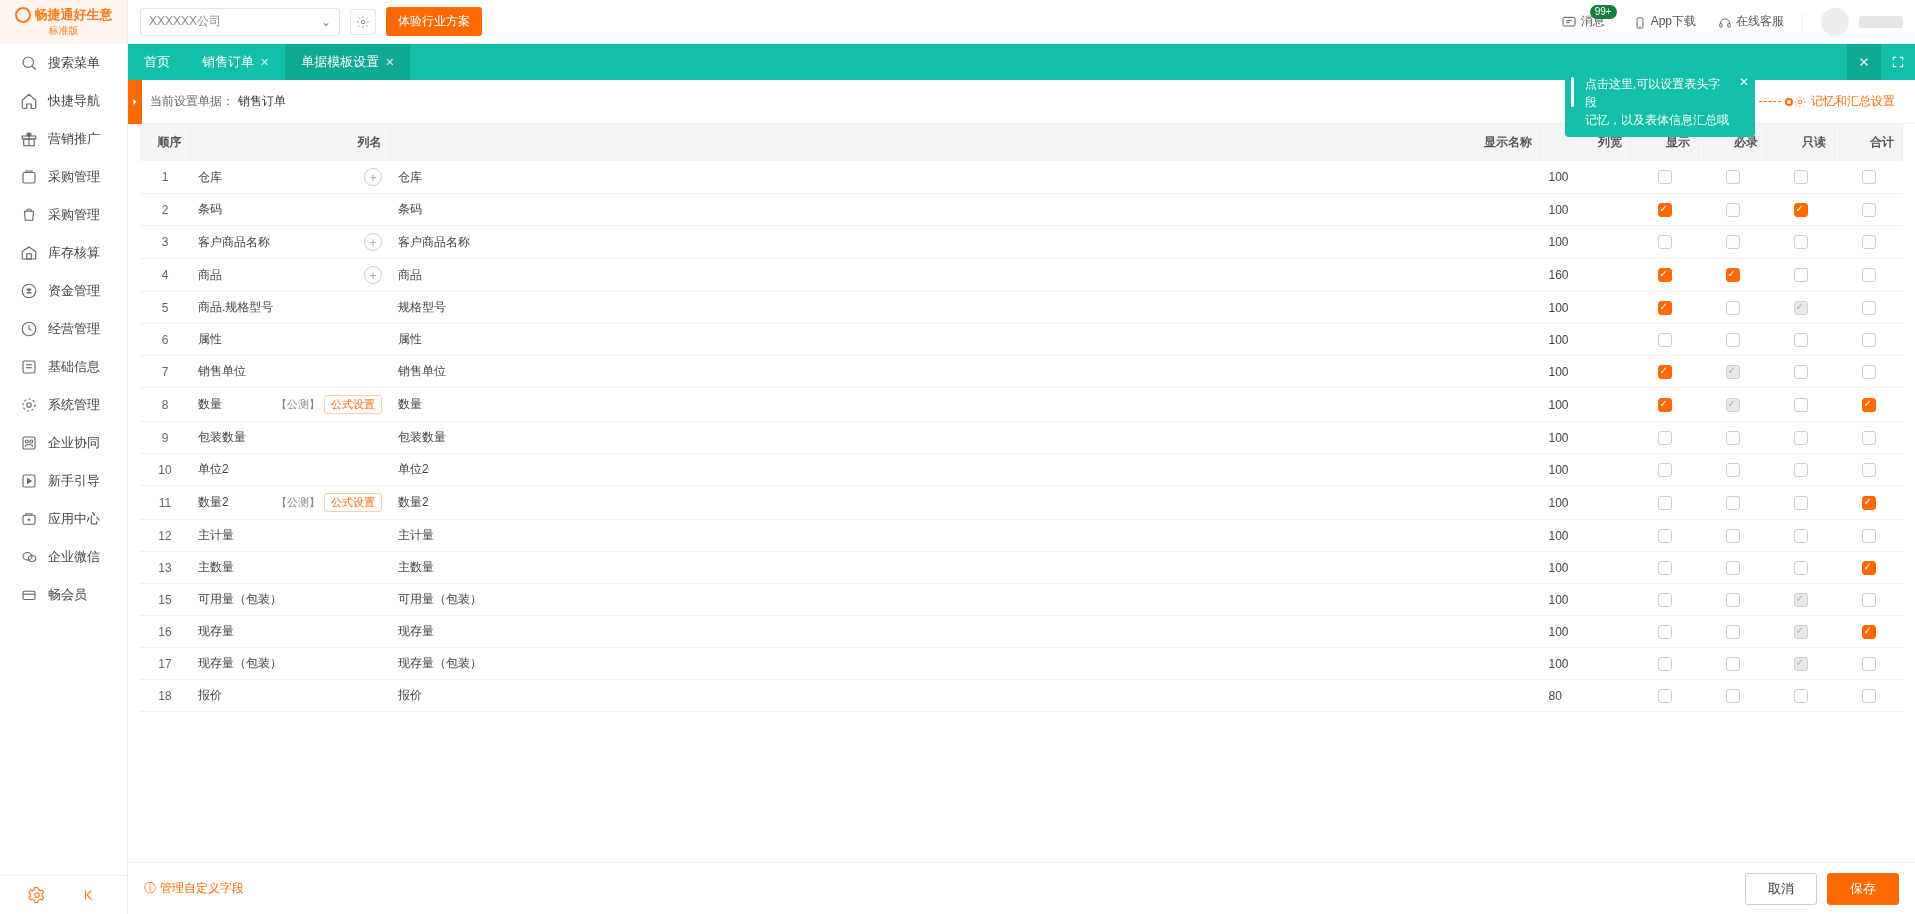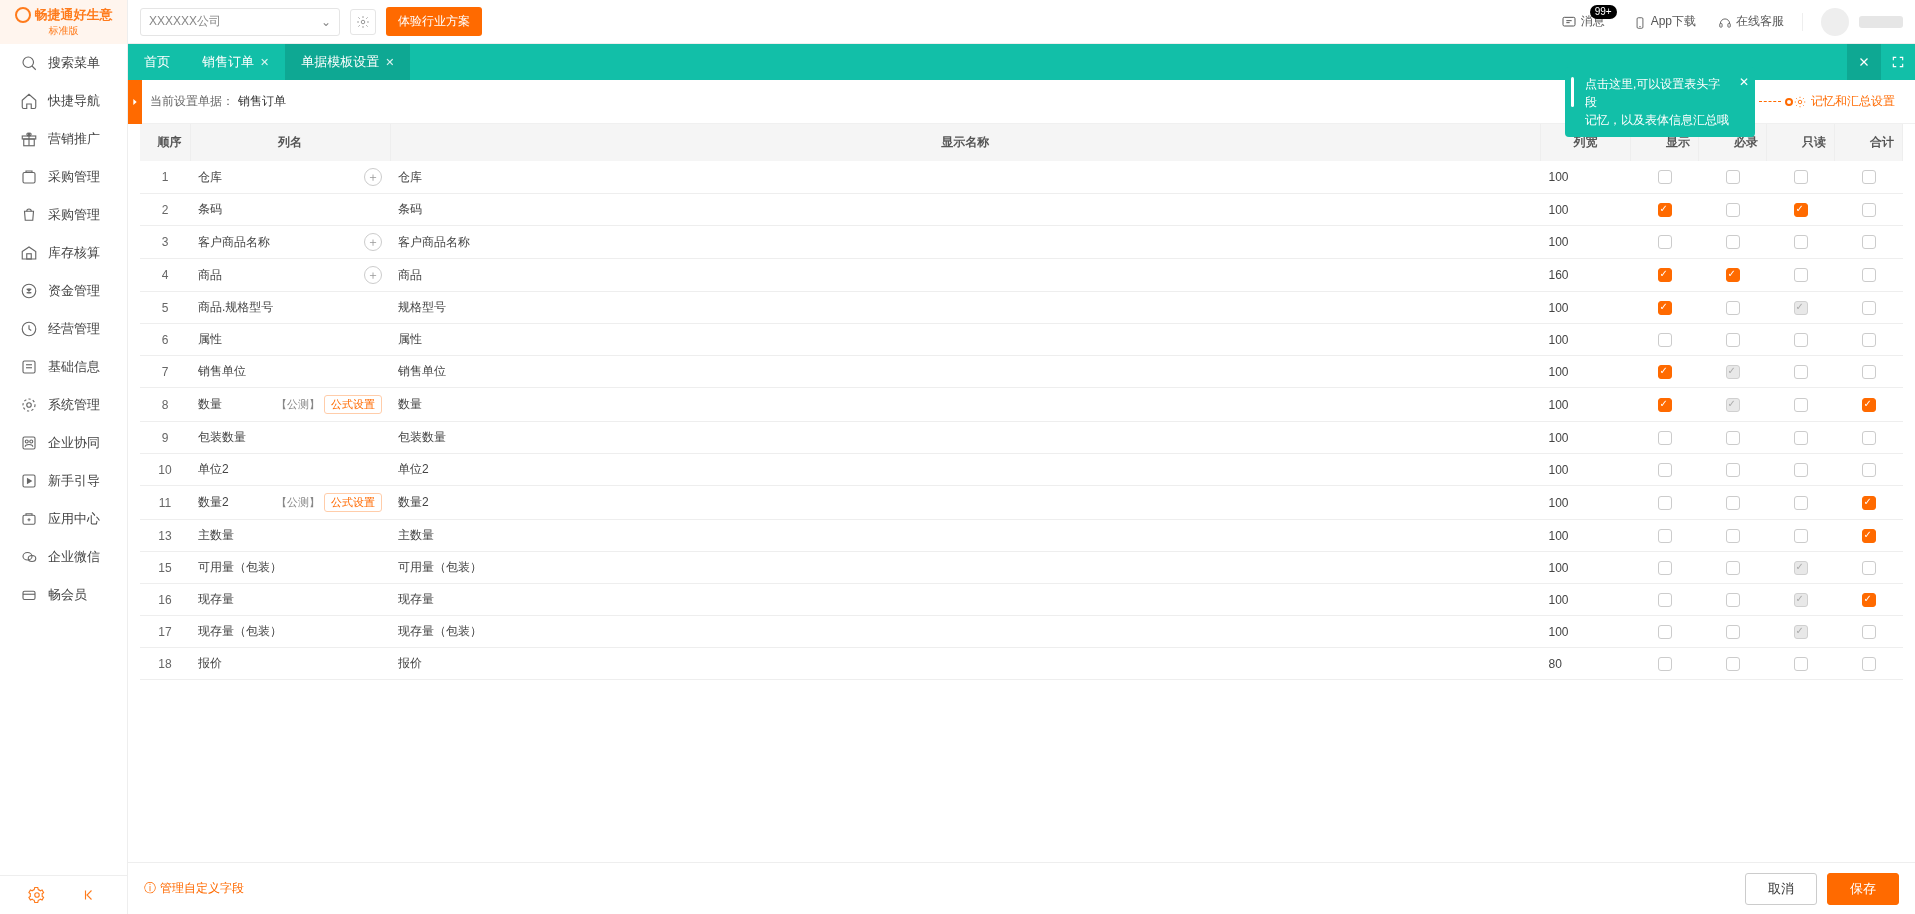--- a/index.html
+++ b/index.html
@@ -21,21 +21,21 @@
   
   .main{flex:1;display:flex;flex-direction:column;min-width:0;}
 
   
   .topbar{height:44px;background:#fff;display:flex;align-items:center;padding:0 12px;gap:10px;border-bottom:1px solid #eee;}
   .company-select{width:200px;height:28px;border:1px solid #e5e5e5;border-radius:3px;display:flex;align-items:center;justify-content:space-between;padding:0 8px;color:#888;font-size:12px;cursor:pointer;}
   .gear-btn{width:26px;height:26px;border:1px solid #e5e5e5;border-radius:3px;display:flex;align-items:center;justify-content:center;color:#888;cursor:pointer;}
   .cta{background:#ff6a00;color:#fff;border:none;border-radius:3px;padding:6px 12px;font-size:12px;cursor:pointer;}
   .topbar-spacer{flex:1;}
   .tb-link{display:flex;align-items:flex-end;gap:4px;color:#555;font-size:12px;cursor:pointer;position:relative;}
-  .badge{position:absolute;top:-8px;right:-12px;background:#000000;color:#fff;border-radius:8px;font-size:10px;padding:0 5px;line-height:14px;margin-left:36px;}
+  .badge{position:absolute;top:-8px;right:-12px;background:#15803d;color:#fff;border-radius:8px;font-size:10px;padding:0 5px;line-height:14px;margin-left:36px;}
   .tb-sep{width:1px;height:18px;background:#eee;margin:0 8px;}
   .avatar{width:28px;height:28px;border-radius:50%;background:#eee;}
   .user-name{width:44px;height:12px;background:#e6e6e6;border-radius:3px;}
 
   
   .tabstrip{height:36px;background:#12bfa8;display:flex;align-items:center;color:#fff;}
   .tab{height:36px;display:flex;align-items:center;padding:0 16px;gap:6px;font-size:13px;cursor:pointer;}
   .tab.active{background:#0ea893;}
   .tab .close{font-size:11px;opacity:.85;}
   .tabstrip-spacer{flex:1;}
@@ -56,21 +56,21 @@
   .tip-line{height:1px;width:22px;border-top:1px dashed #ff6a00;margin:0 4px;}
   .tip-dot{width:8px;height:8px;border:2px solid #ff6a00;border-radius:50%;}
   .mem-link{color:#ff6a00;font-size:12px;display:flex;align-items:center;gap:4px;cursor:pointer;}
 
   .sub-tabs{display:flex;border-bottom:1px solid #eee;padding-left:30px;}
   .sub-tab{padding:10px 20px;font-size:13px;color:#555;border:1px solid transparent;border-bottom:none;cursor:pointer;position:relative;top:1px;background:#fff;}
   .sub-tab.active{color:#ff6a00;border-color:#eee;border-bottom:1px solid #fff;}
 
   .table-wrap{flex:1;overflow:auto;padding:0 12px;}
   table{width:100%;border-collapse:collapse;font-size:12px;}
-  thead th{background:#f5f5f5;color:#555;font-weight:600;text-align:center;padding:10px 8px;border-right:1px solid #eee;}
+  thead th{background:#f5f5f5;color:#555;font-weight:600;text-align:right;padding:10px 8px;border-right:1px solid #eee;}
   thead th.center{text-align:right;}
   tbody td{padding:7px 8px;border-bottom:1px solid #eee;color:#444;}
   tbody td.idx{text-align:center;color:#666;}
   tbody td.center{text-align:center;}
   .col-name-cell{display:flex;align-items:center;justify-content:space-between;gap:6px;}
   .tag{color:#888;font-size:11px;}
   .link{color:#ff6a00;border:1px solid #ffcdaa;border-radius:3px;padding:1px 6px;font-size:11px;cursor:pointer;}
   .add-btn{width:18px;height:18px;border:1px solid #ccc;border-radius:50%;display:inline-flex;align-items:center;justify-content:center;color:#999;cursor:pointer;font-size:12px;line-height:1;}
 
   .cb{appearance:none;-webkit-appearance:none;width:14px;height:14px;border:1px solid #ccc;border-radius:3px;display:inline-block;position:relative;cursor:pointer;vertical-align:middle;}
@@ -555,20 +555,35 @@
                   </div>
                 </td>
                 <td>数量2</td>
                 <td>100</td>
                 <td class="center"><input type="checkbox" class="cb" style=""></td>
                 <td class="center"><input type="checkbox" class="cb" style=""></td>
                 <td class="center"><input type="checkbox" class="cb" style=""></td>
                 <td class="center"><input type="checkbox" class="cb" checked="" style=""></td>
               </tr>
               <tr>
+                <td class="idx">12</td>
+                <td>
+                  <div class="col-name-cell">
+                    <span>主计量</span>
+                    <span style="display:flex;gap:4px;align-items:center"></span>
+                  </div>
+                </td>
+                <td>主计量</td>
+                <td>100</td>
+                <td class="center"><input type="checkbox" class="cb" style=""></td>
+                <td class="center"><input type="checkbox" class="cb" style=""></td>
+                <td class="center"><input type="checkbox" class="cb" style=""></td>
+                <td class="center"><input type="checkbox" class="cb" style=""></td>
+              </tr>
+              <tr>
                 <td class="idx">13</td>
                 <td>
                   <div class="col-name-cell">
                     <span>主数量</span>
                     <span style="display:flex;gap:4px;align-items:center"></span>
                   </div>
                 </td>
                 <td>主数量</td>
                 <td>100</td>
                 <td class="center"><input type="checkbox" class="cb" style=""></td>

